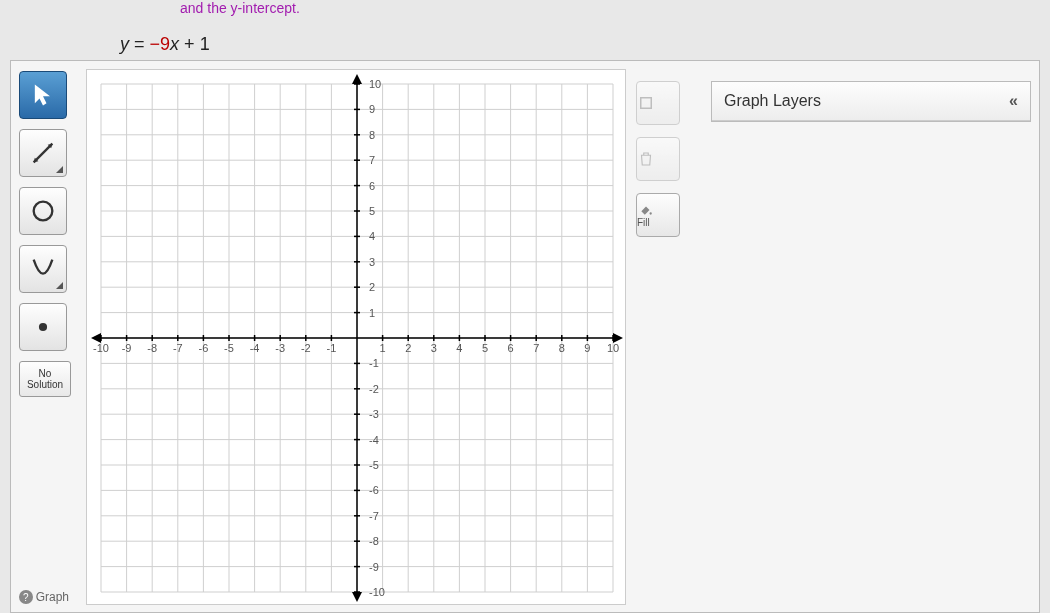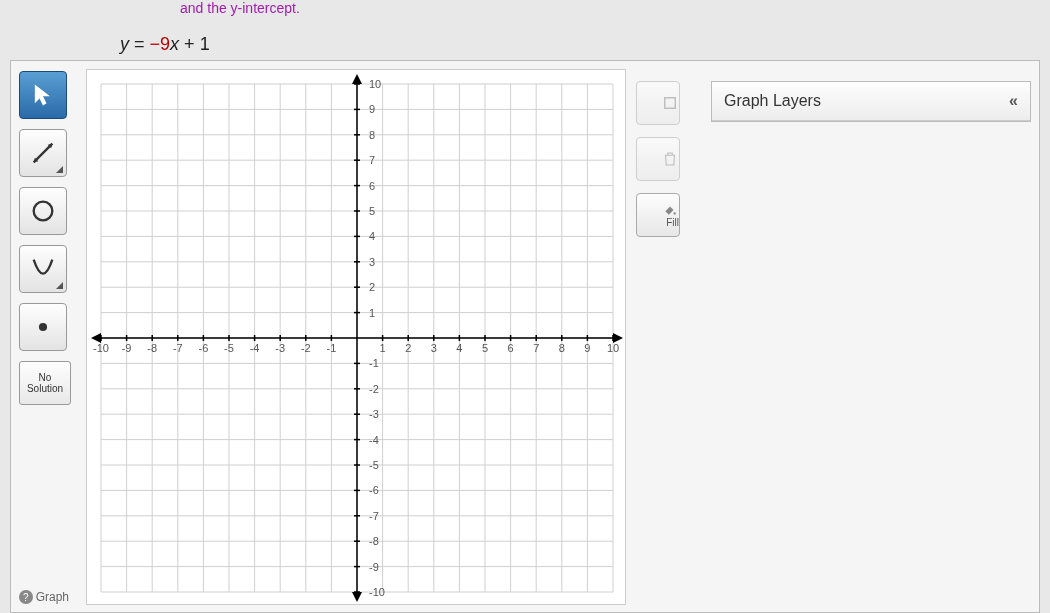--- a/index.html
+++ b/index.html
@@ -66,21 +66,21 @@
   .tool .corner-tri {
     position: absolute;
     right: 3px;
     bottom: 3px;
     width: 0; height: 0;
     border-left: 7px solid transparent;
     border-bottom: 7px solid #555;
   }
   .no-solution {
     width: 52px;
-    height: 44px;
+    height: 36px;
     border: 1px solid #999;
     border-radius: 3px;
     background: linear-gradient(#fefefe,#e8e8e8);
     font-size: 10px;
     text-align: center;
     display: flex;
     flex-direction: column;
     align-items: center;
     justify-content: center;
     color: #333;
@@ -121,21 +121,21 @@
     width: 50px;
   }
   .act-btn {
     width: 44px;
     height: 44px;
     border: 1px solid #aaa;
     border-radius: 4px;
     background: linear-gradient(#fdfdfd,#e7e7e7);
     margin-bottom: 12px;
     display: flex;
-    align-items: flex-end;
+    align-items: flex-start;
     justify-content: center;
     flex-direction: column;
     font-size: 10px;
     color: #555;
     cursor: pointer;
   }
   .act-btn.disabled { opacity: 0.5; cursor: default; }
   .layers-panel {
     position: absolute;
     top: 20px;

